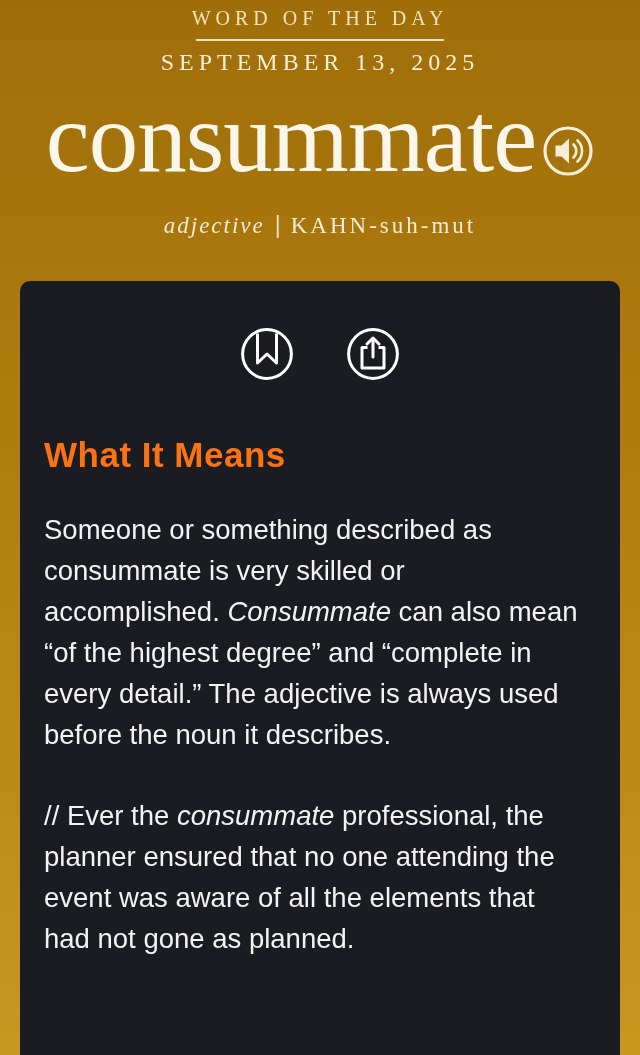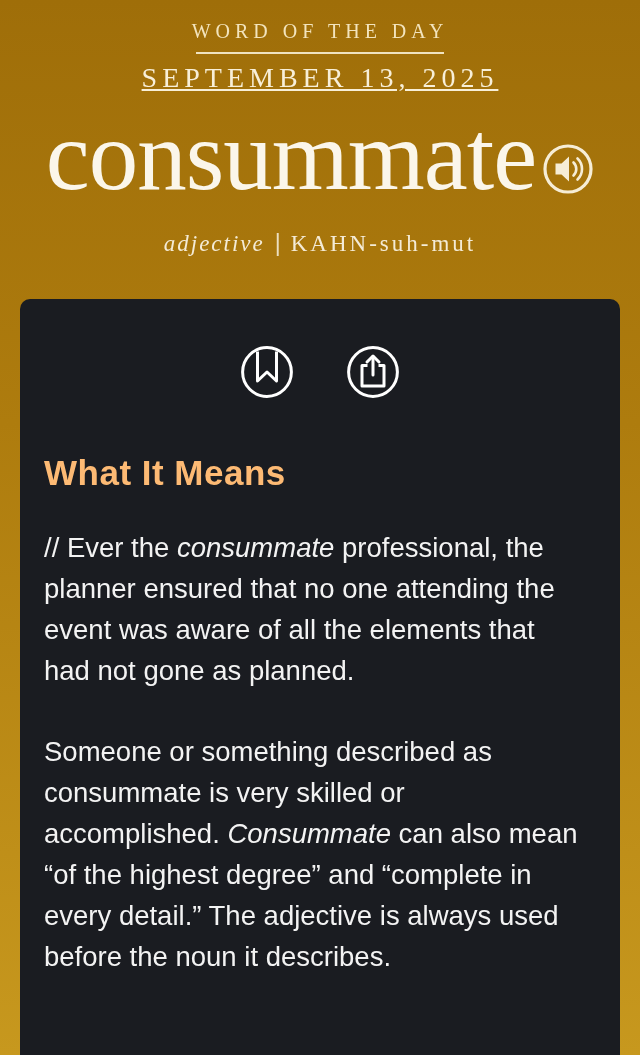--- a/index.html
+++ b/index.html
@@ -5,35 +5,34 @@
   * { margin: 0; padding: 0; box-sizing: border-box; }
   html, body { width: 640px; height: 1055px; overflow: hidden; }
   .page {
     width: 640px; height: 1055px;
     background: linear-gradient(180deg, #9f6e09 0%, #ae7c0e 40%, #c7981e 100%);
     display: flex; flex-direction: column;
     font-family: "Liberation Sans", sans-serif;
   }
 
   
-  .header { text-align: center; padding-top: 20px; flex: 0 0 auto; }
+  .header { text-align: center; padding-top: 7px; flex: 0 0 auto; }
   .kicker {
     font-family: "Liberation Serif", serif;
     font-size: 20px; letter-spacing: 5px;
     color: #f3e4bd; font-weight: 400;
   }
   .rule {
     width: 248px; height: 0; margin: 9px auto 8px auto;
     border-top: 2px solid #f0e3c0;
   }
   .date {
     font-family: "Liberation Serif", serif;
-    font-size: 28px; letter-spacing: 5px;
+    font-size: 24px; letter-spacing: 5px;
     color: #f8efd8;
-    text-decoration: underline;
   }
   .word-row {
     display: flex; justify-content: center; align-items: center;
     margin-top: 2px; height: 118px;
   }
   .word {
     font-family: "Liberation Serif", serif;
     font-size: 99px; line-height: 1;
     color: #fbf6ea; font-weight: 400;
     letter-spacing: -1px;
@@ -68,21 +67,21 @@
   .actions {
     display: flex; justify-content: center; gap: 52px;
   }
   .action-btn {
     background: none; border: none; padding: 0; cursor: pointer;
     width: 54px; height: 54px;
   }
   .section-title {
     margin-top: 54px;
     font-size: 35px; font-weight: 700;
-    color: #fdba74; letter-spacing: 0.5px;
+    color: #f97316; letter-spacing: 0.5px;
   }
   .body-text {
     max-width: 536px;
     margin-top: 34px;
     font-size: 27.5px; line-height: 41px;
     color: #f3f3f3;
     font-weight: 400;
   }
   .body-text + .body-text { margin-top: 40px; }
   .body-text em { font-style: italic; }
@@ -134,18 +133,18 @@
             <path d="M21.5 20.5 h -5.5 V 41 h 22 V 20.5 h -5.5" fill="none" stroke="#ffffff" stroke-width="3" stroke-linejoin="round"></path>
             <path d="M27 30 V 11.5" fill="none" stroke="#ffffff" stroke-width="3" stroke-linecap="round"></path>
             <path d="M21 17 l 6 -6 6 6" fill="none" stroke="#ffffff" stroke-width="3" stroke-linecap="round" stroke-linejoin="round"></path>
           </svg>
         </span>
       </button>
     </div>
 
     <h2 class="section-title">What It Means</h2>
 
+    <p class="body-text"><span>Someone or something described as consummate is very skilled or accomplished. </span><em>Consummate</em><span> can also mean “of the highest degree” and “complete in every detail.” The adjective is always used before the noun it describes.</span></p>
+
     <p class="body-text"><span>// Ever the </span><em>consummate</em><span> professional, the planner ensured that no one attending the event was aware of all the elements that had not gone as planned.</span></p>
-
-    <p class="body-text"><span>Someone or something described as consummate is very skilled or accomplished. </span><em>Consummate</em><span> can also mean “of the highest degree” and “complete in every detail.” The adjective is always used before the noun it describes.</span></p>
 
   </div>
 </div>
 
 </body></html>

